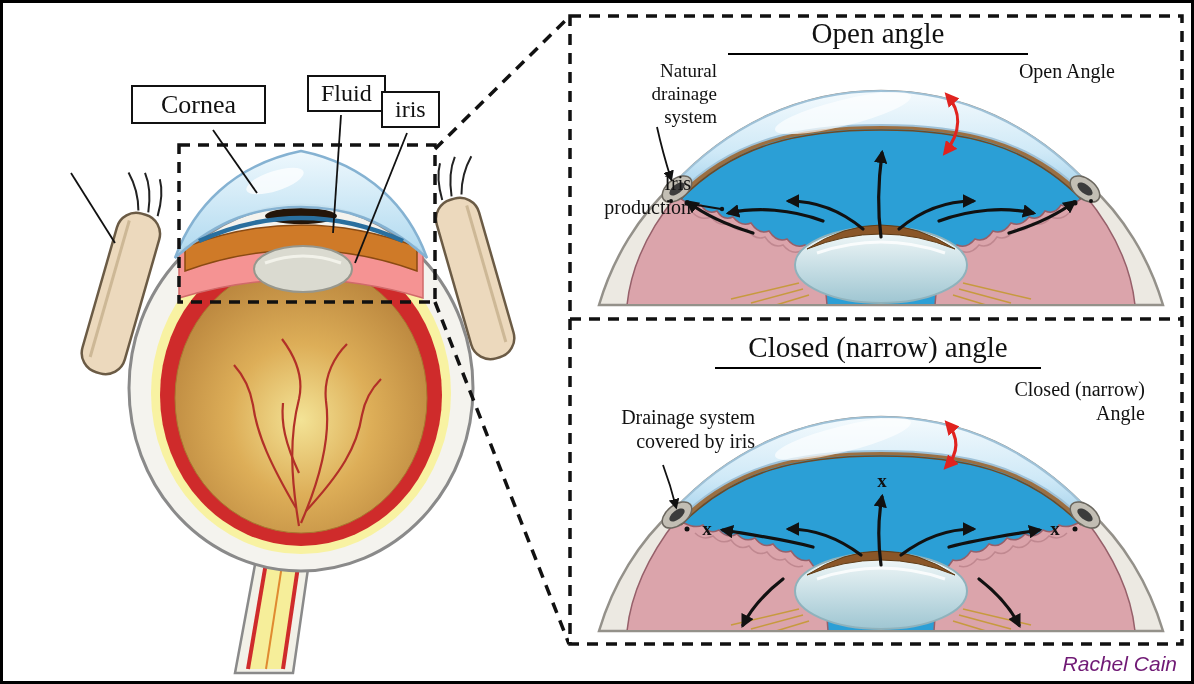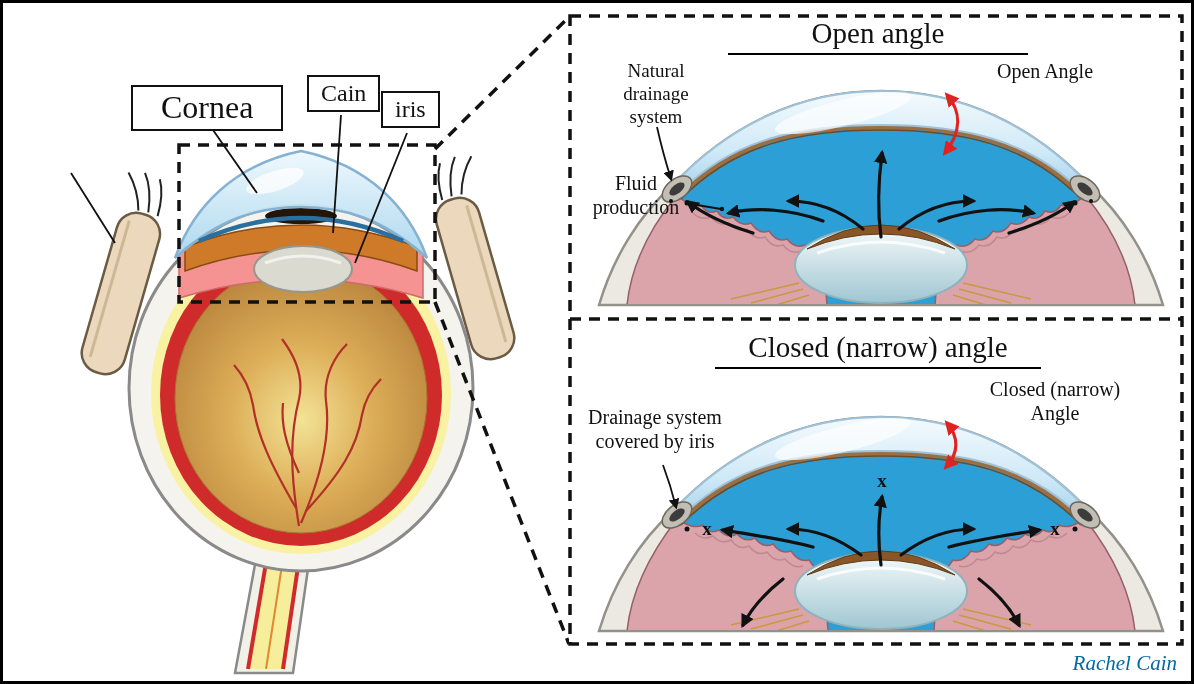--- a/index.html
+++ b/index.html
@@ -4,23 +4,23 @@
 <style>
   *{margin:0;padding:0;box-sizing:border-box}
   html,body{background:#fff}
   #figure{position:relative;width:1194px;height:684px;background:#fff;border:3px solid #000;
           overflow:hidden;font-family:"Liberation Serif","DejaVu Serif",serif;color:#111}
   svg{position:absolute}
   .label-box{position:absolute;background:#fff;border:2px solid #111;text-align:center;
              line-height:1.05;padding:4px 12px;font-size:24px}
   .panel-title{position:absolute;text-align:center;font-size:29px;
                border-bottom:2.5px solid #000;padding-bottom:3px}
-  .small-label{position:absolute;text-align:center;font-size:19px;line-height:1.22}
+  .small-label{position:absolute;text-align:right;font-size:19px;line-height:1.22}
   #signature{position:absolute;right:14px;bottom:5px;font-style:italic;font-size:21px;
-             font-family:Liberation Serif, serif;color:#0369a1}
+             font-family:Liberation Sans, sans-serif;color:#701a75}
 </style>
 </head>
 <body>
 
 <div id="figure">
 
   <svg width="566" height="684" viewBox="0 0 566 684" style="left:0;top:0">
     <defs>
       <radialGradient id="vitG" cx="50%" cy="58%" r="62%">
         <stop offset="0%" stop-color="#f3e396"></stop>
@@ -248,27 +248,27 @@
       <text x="301" y="108">x</text>
       <text x="474" y="156">x</text>
     </g>
     <path d="M 366 44 C 378 58 378 74 365 88" stroke="#e0231f" stroke-width="3.2" fill="none" marker-start="url(#mCr)" marker-end="url(#mCr)"></path>
     <g>
       <path d="M 82 86 C 88 102 92 116 95 128" stroke="#111" stroke-width="1.8" fill="none" marker-end="url(#mCl)"></path>
     </g>
     <line x1="18" y1="252" x2="582" y2="252" stroke="#94918a" stroke-width="2"></line>
   </svg>
 
-  <div class="label-box" style="left:128px;top:82px;font-size:32px;padding:4px 28px">Cornea</div>
-  <div class="label-box" style="left:304px;top:72px">Cain</div>
+  <div class="label-box" style="left:128px;top:82px;font-size:26px;padding:4px 28px">Cornea</div>
+  <div class="label-box" style="left:304px;top:72px">Fluid</div>
   <div class="label-box" style="left:378px;top:88px">iris</div>
 
   <div class="panel-title" style="left:725px;top:14px;width:300px">Open angle</div>
   <div class="small-label" style="left:592px;top:56px;width:122px">Natural drainage system</div>
-  <div class="small-label" style="left:578px;top:168px;width:110px;font-size:20px">Fluid production</div>
+  <div class="small-label" style="left:578px;top:168px;width:110px;font-size:20px">Iris production</div>
   <div class="small-label" style="left:972px;top:56px;width:140px;font-size:20px">Open Angle</div>
 
   <div class="panel-title" style="left:712px;top:328px;width:326px">Closed (narrow) angle</div>
-  <div class="small-label" style="left:568px;top:402px;width:168px;font-size:20px">Drainage system covered by iris</div>
+  <div class="small-label" style="left:584px;top:402px;width:168px;font-size:20px">Drainage system covered by iris</div>
   <div class="small-label" style="left:962px;top:374px;width:180px;font-size:20px">Closed (narrow) Angle</div>
 
   <div id="signature">Rachel Cain</div>
 </div>
 
 </body></html>

